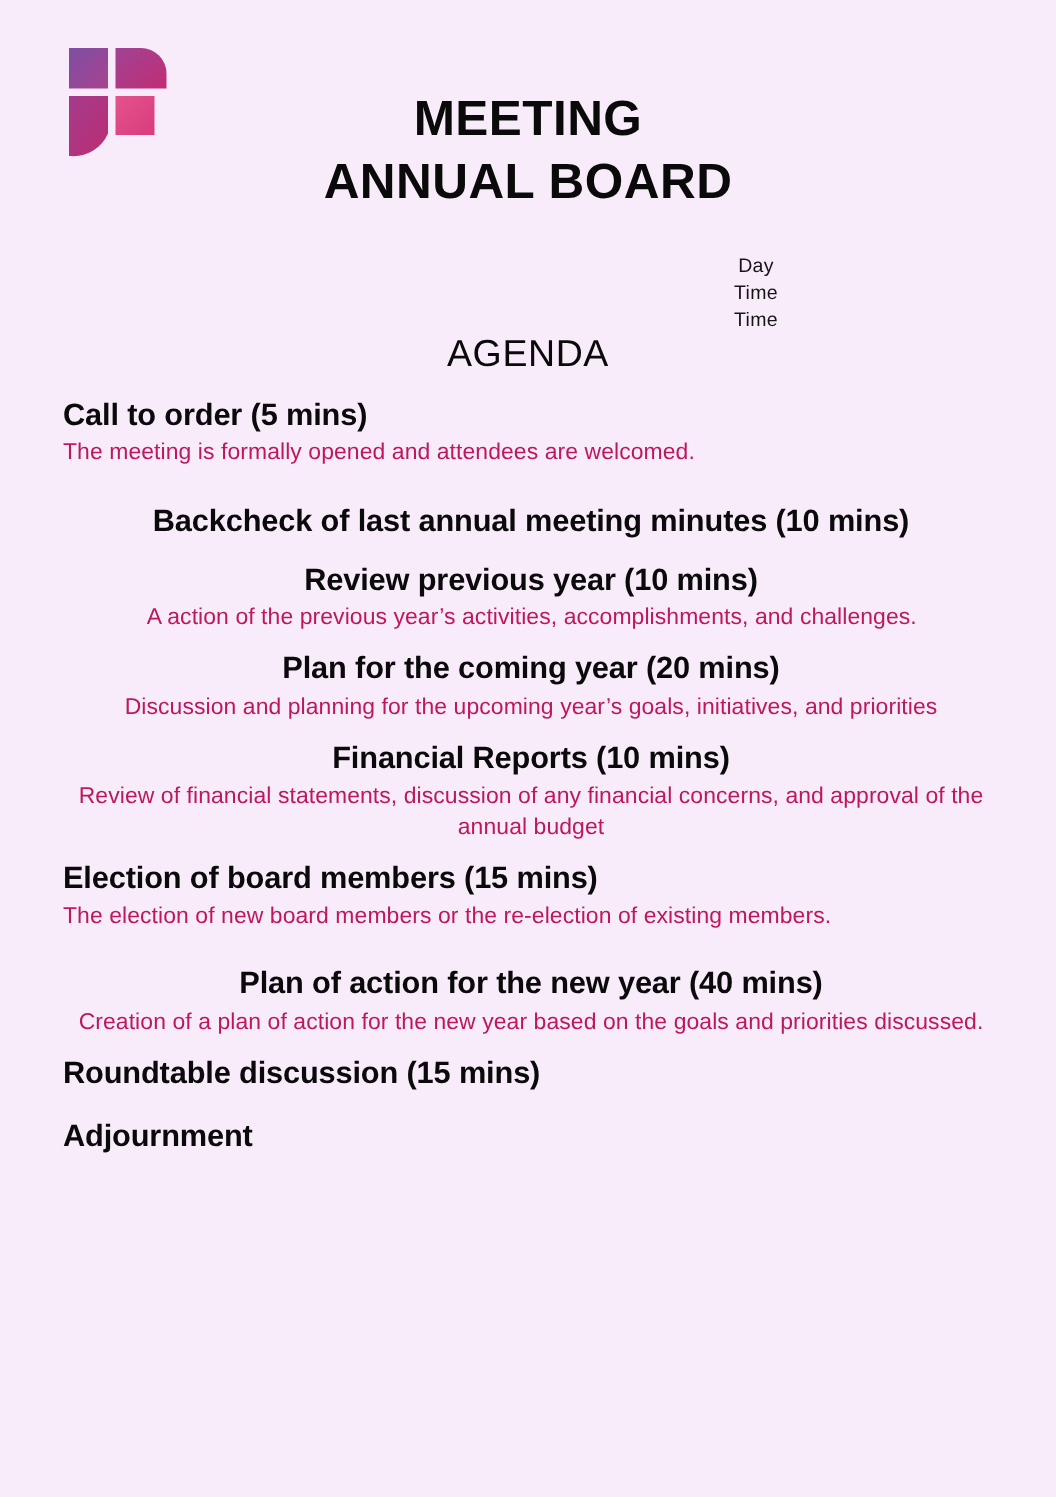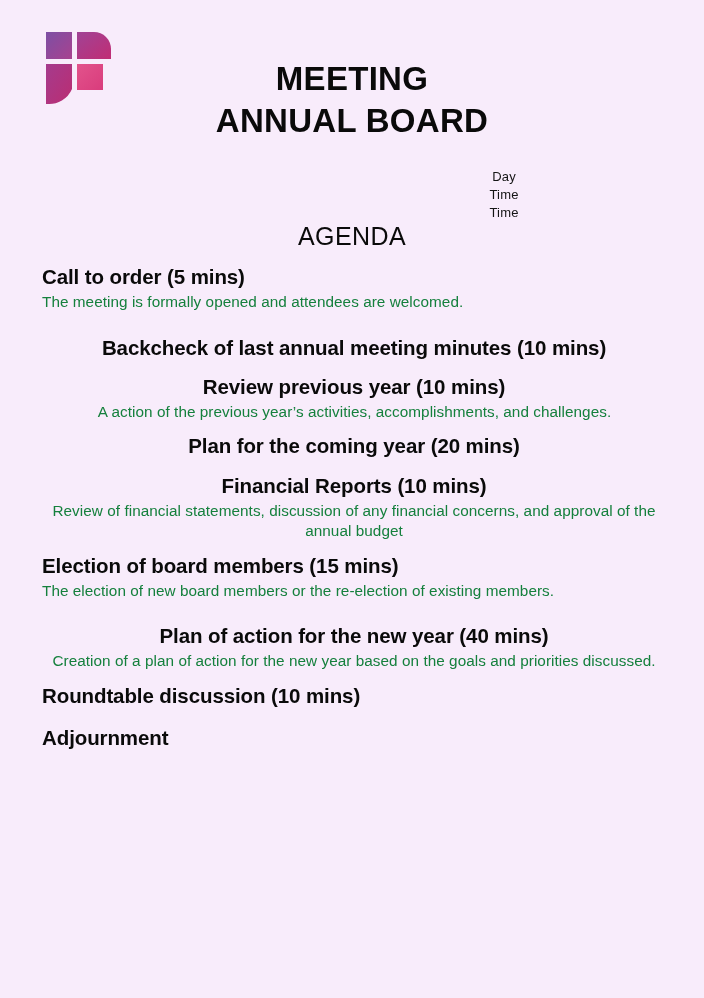--- a/index.html
+++ b/index.html
@@ -84,21 +84,21 @@
     font-weight: bold;
     letter-spacing: -0.1px;
     color: #0a0a0a;
     margin: 0;
     padding: 0 0 2px 0;
     line-height: 1.28;
   }
   .item-desc {
     font-size: 15.3px;
     line-height: 1.33;
-    color: #15803d;
+    color: #be185d;
     margin: 0;
     padding: 0;
     letter-spacing: 0.05px;
   }
   .agenda-item.gap-lg { margin-bottom: 22px; }
   .agenda-item.gap-md { margin-bottom: 14px; }
   .agenda-item.gap-sm { margin-bottom: 11px; text-align: center; }
   .agenda-item .item-desc.indent-1 { padding-left: 1px; }
 </style>
 </head>
@@ -158,38 +158,39 @@
     <h2 class="item-title">Backcheck of last annual meeting minutes (10 mins)</h2>
   </div>
 
   <div class="agenda-item gap-sm">
     <h2 class="item-title">Review previous year (10 mins)</h2>
     <p class="item-desc indent-1">A action of the previous year’s activities, accomplishments, and challenges.</p>
   </div>
 
   <div class="agenda-item gap-sm">
     <h2 class="item-title">Plan for the coming year (20 mins)</h2>
+    <p class="item-desc">Discussion and planning for the upcoming year’s goals, initiatives, and priorities</p>
   </div>
 
   <div class="agenda-item gap-sm">
     <h2 class="item-title">Financial Reports (10 mins)</h2>
     <p class="item-desc">Review of financial statements, discussion of any financial concerns, and approval of the annual budget</p>
   </div>
 
   <div class="agenda-item gap-lg">
     <h2 class="item-title">Election of board members (15 mins)</h2>
     <p class="item-desc">The election of new board members or the re-election of existing members.</p>
   </div>
 
   <div class="agenda-item gap-sm">
     <h2 class="item-title">Plan of action for the new year (40 mins)</h2>
     <p class="item-desc">Creation of a plan of action for the new year based on the goals and priorities discussed.</p>
   </div>
 
   <div class="agenda-item gap-md">
-    <h2 class="item-title">Roundtable discussion (10 mins)</h2>
+    <h2 class="item-title">Roundtable discussion (15 mins)</h2>
   </div>
 
   <div class="agenda-item">
     <h2 class="item-title">Adjournment</h2>
   </div>
 
 </div>
 
 </body></html>

